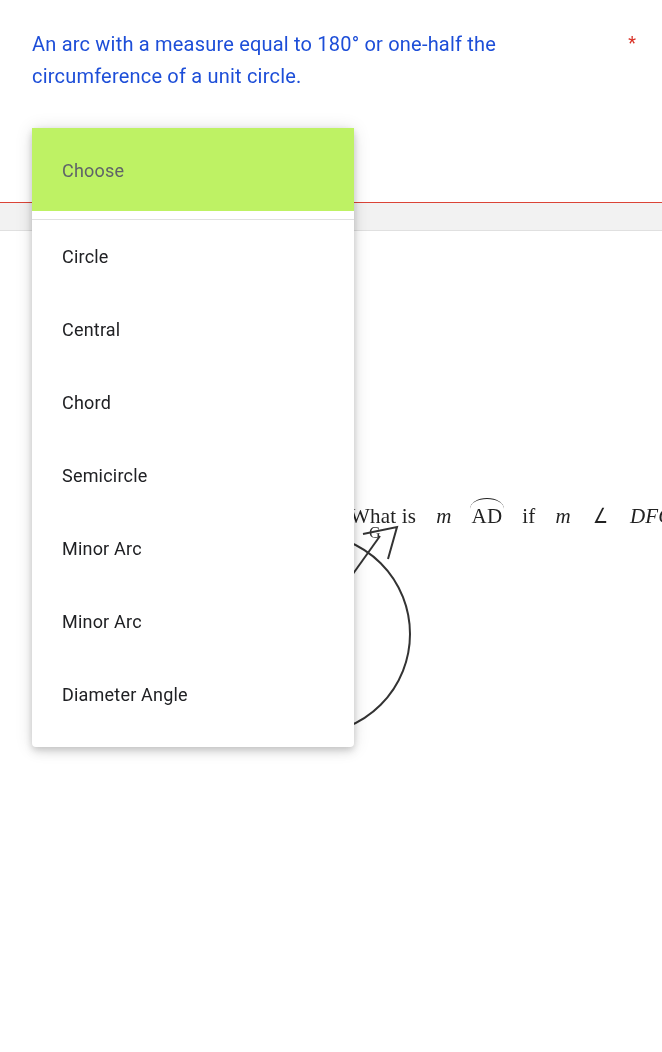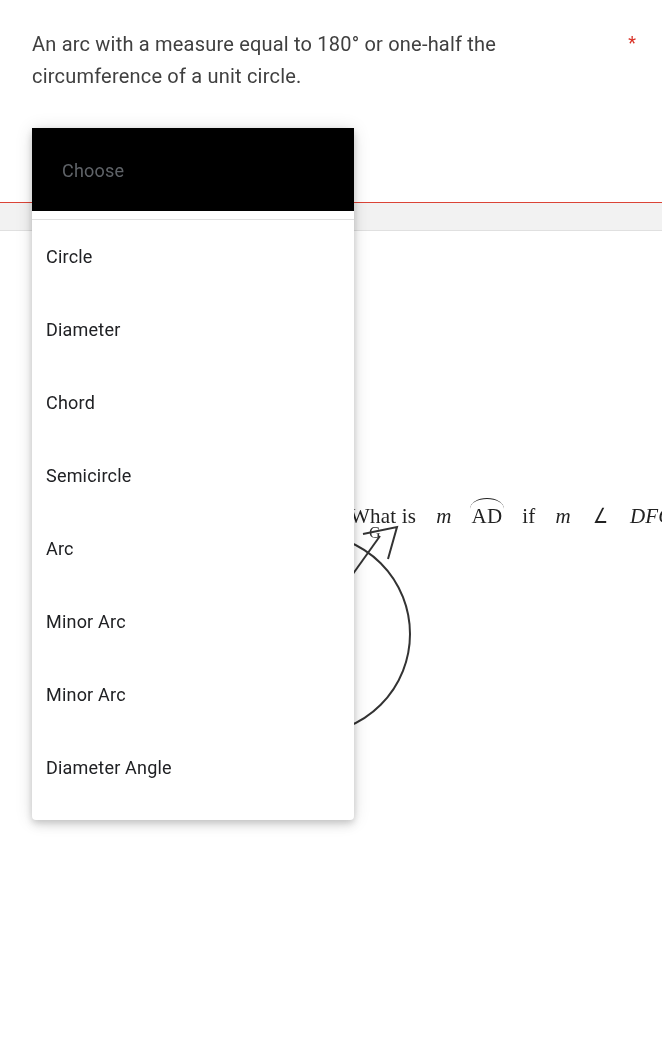--- a/index.html
+++ b/index.html
@@ -13,21 +13,21 @@
       width: 662px;
       height: 1052px;
       position: relative;
       overflow: hidden;
     }
     .question-area {
       padding: 28px 32px 0 32px;
     }
     .question-text {
       font-size: 20px;
-      color: #404040;
+      color: #1d4ed8;
       line-height: 1.6;
       letter-spacing: 0.2px;
     }
     .required-asterisk {
       color: #d93025;
       font-size: 18px;
       position: absolute;
       right: 26px;
       top: 32px;
     }
@@ -101,32 +101,32 @@
       padding-bottom: 16px;
     }
     .dropdown-option {
       font-size: 18px;
       color: #202124;
       padding: 28px 30px;
       cursor: pointer;
       letter-spacing: 0.2px;
     }
     .dropdown-option.choose {
-      background: #000000;
+      background: #bef264;
       color: #5f6368;
       padding: 32px 30px 30px 30px;
       margin-bottom: 8px;
     }
     .dropdown-divider {
       height: 1px;
       background: #e0e0e0;
       margin: 0;
     }
     .dropdown-option.opt {
-      padding: 26px 14px;
+      padding: 26px 30px;
     }
   </style>
 </head>
 <body>
 
 <div class="question-area">
   <span class="question-text">An arc with a measure equal to 180° or one-half the circumference of a unit circle.</span>
   <span class="required-asterisk">*</span>
 </div>
 
@@ -152,20 +152,19 @@
     <path d="M 213 10 L 247 3 L 238 35" fill="none" stroke="#333" stroke-width="2"></path>
     <line x1="160" y1="110" x2="230" y2="12" stroke="#333" stroke-width="2"></line>
     <text x="219" y="14" font-family="serif" font-size="16" fill="#333">G</text>
   </svg>
 </div>
 
 <div class="dropdown">
   <div class="dropdown-option choose">Choose</div>
   <div class="dropdown-divider"></div>
   <div class="dropdown-option opt">Circle</div>
-  <div class="dropdown-option opt">Diameter</div>
+  <div class="dropdown-option opt">Central</div>
   <div class="dropdown-option opt">Chord</div>
   <div class="dropdown-option opt">Semicircle</div>
-  <div class="dropdown-option opt">Arc</div>
   <div class="dropdown-option opt">Minor Arc</div>
   <div class="dropdown-option opt">Minor Arc</div>
   <div class="dropdown-option opt">Diameter Angle</div>
 </div>
 
 </body></html>

